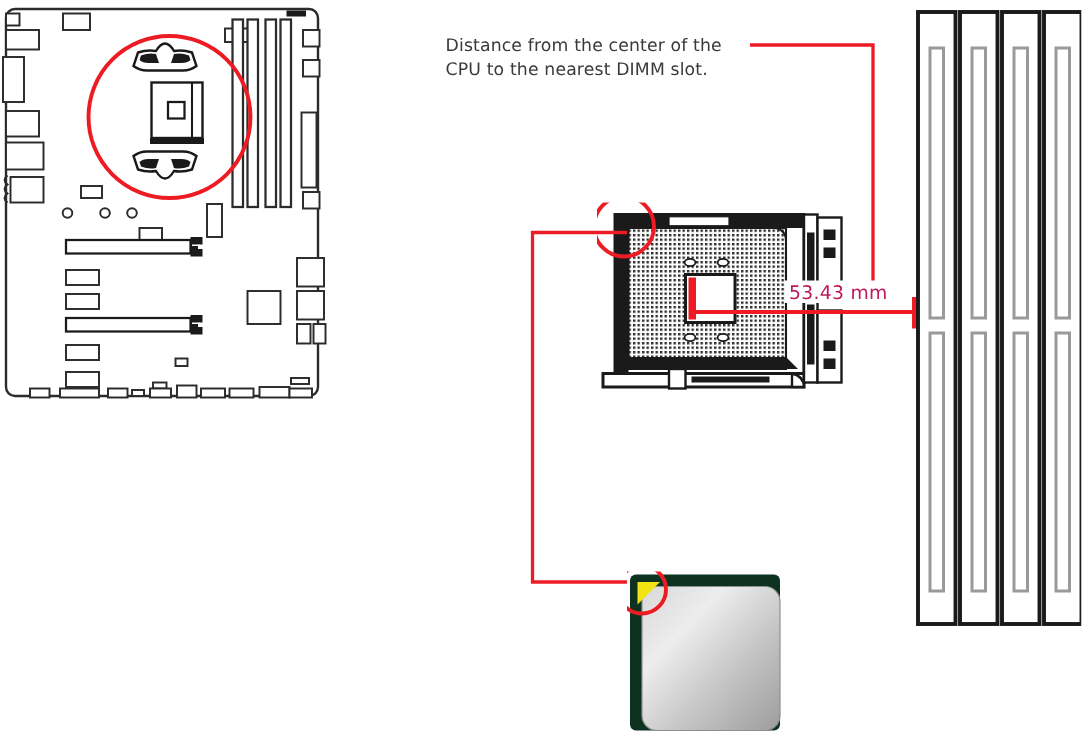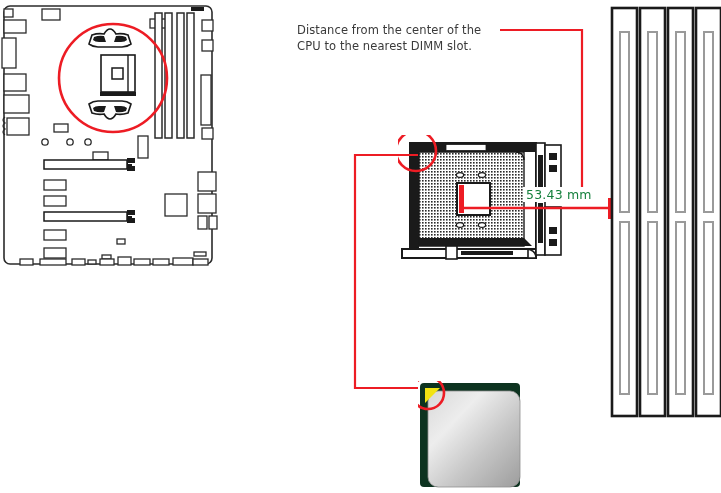--- a/index.html
+++ b/index.html
@@ -31,21 +31,21 @@
     font-size: 11.5px;
     line-height: 16px;
     letter-spacing: 0.1px;
     white-space: pre-line;
   }
 
   
   #dim-label {
     left: 523px;
     top: 187px;
-    color: #15803d;
+    color: #be185d;
     font-size: 12.5px;
     letter-spacing: 0.2px;
     background: #ffffff;
     padding: 0 3px;
     z-index: 40;
   }
 
   svg { display: block; }
 </style>
 </head>

